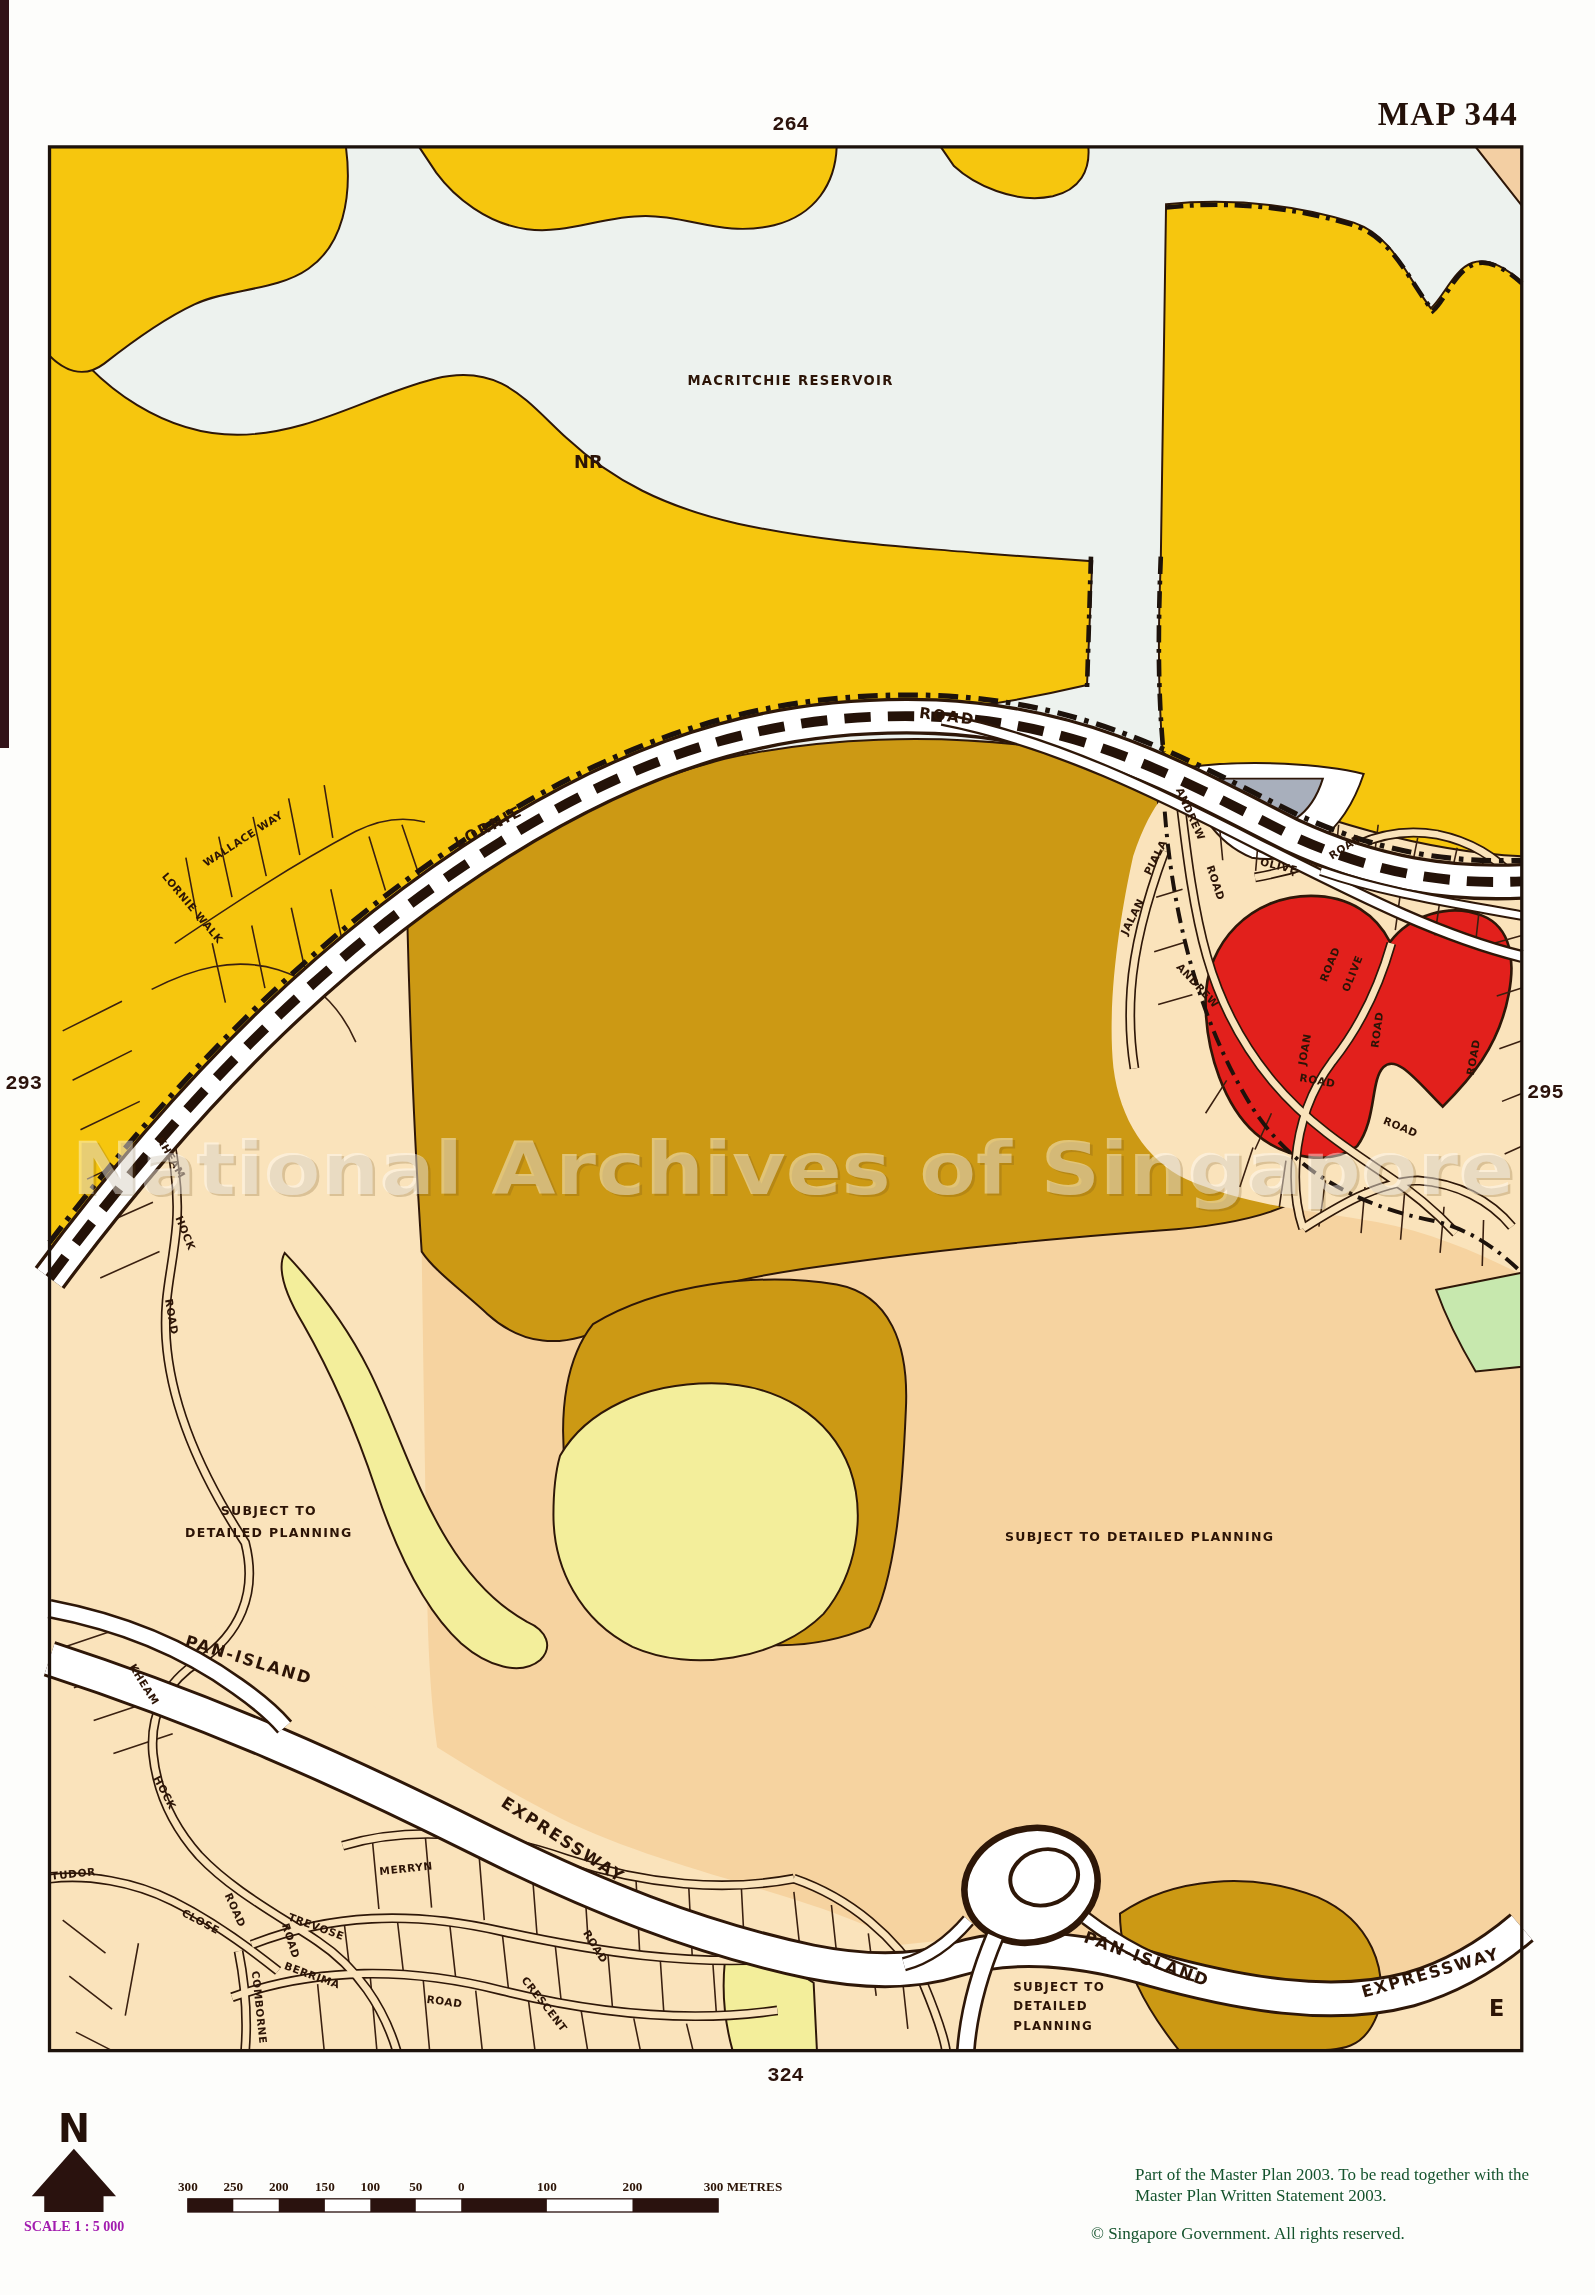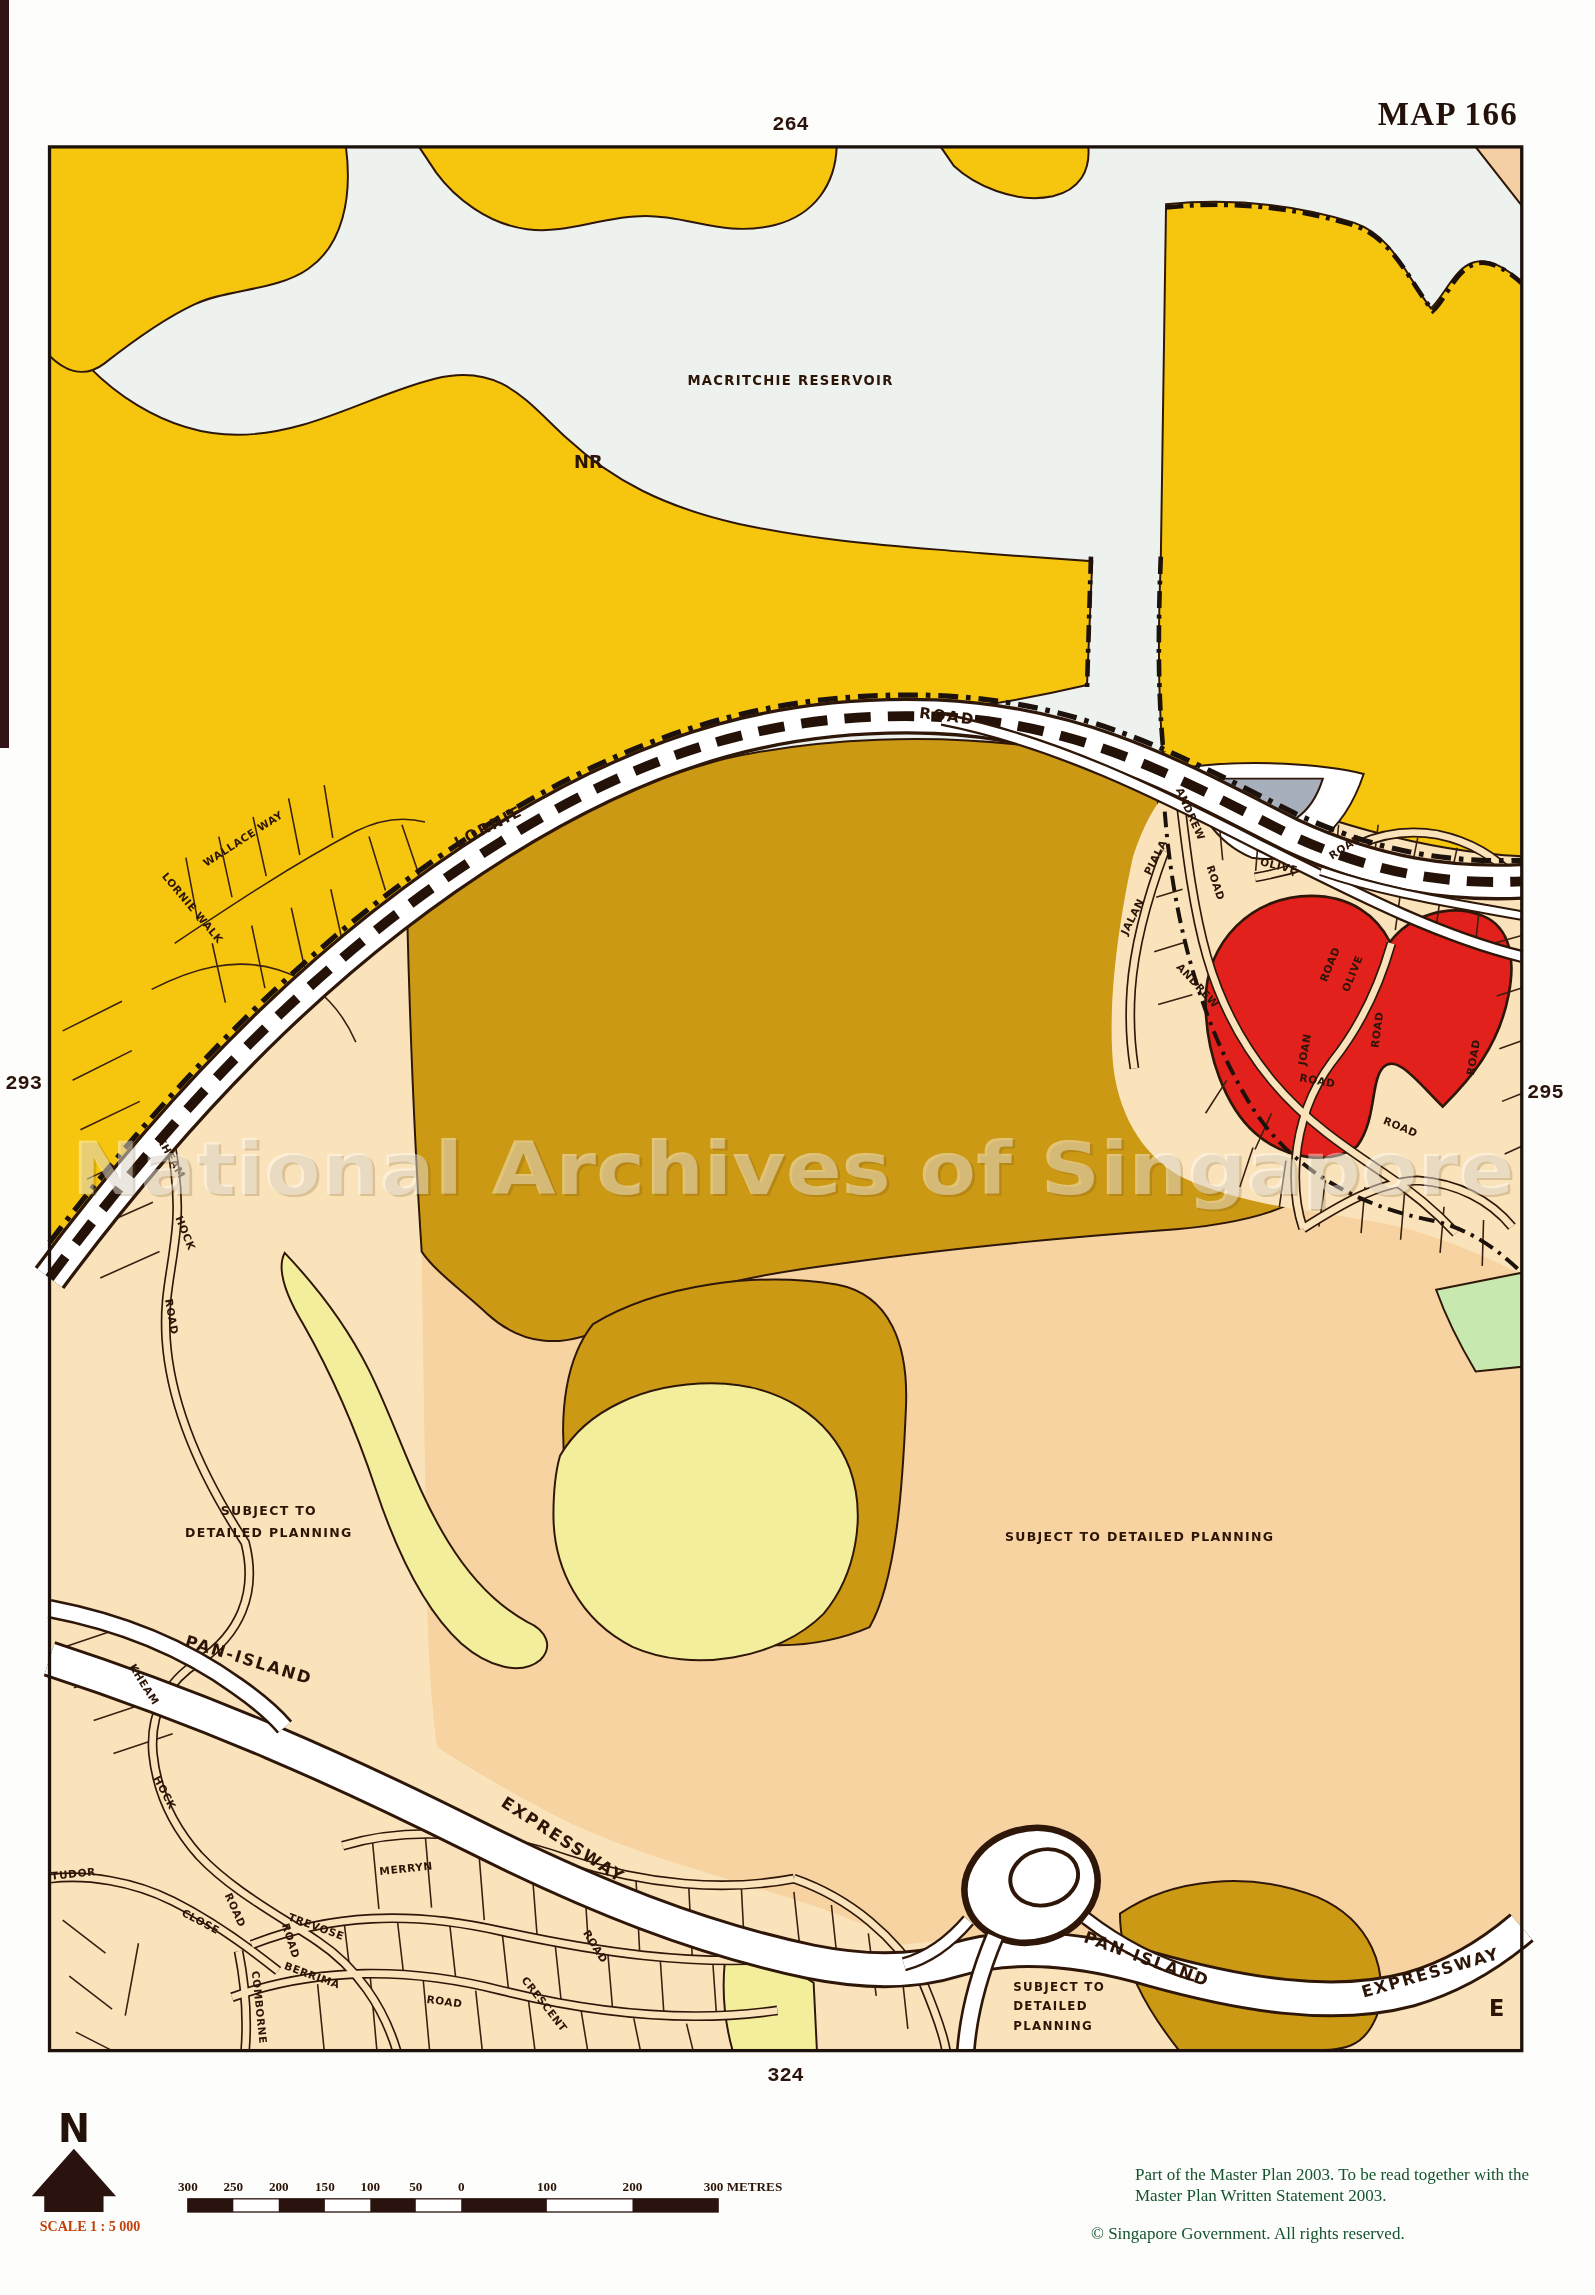--- a/index.html
+++ b/index.html
@@ -13,31 +13,31 @@
   .edgebar{position:absolute;left:0;top:0;width:9.2px;height:748px;background:#331318;}
   svg{position:absolute;left:0;top:0;}
   svg text{font-family:"DejaVu Sans",sans-serif;fill:#2c1406;}
   .st{font-size:16px;font-weight:bold;letter-spacing:1px;}
   .area-lbl{font-size:20px;font-weight:bold;letter-spacing:2px;}
   .road-lbl{font-size:23px;font-weight:bold;letter-spacing:3px;}
   .pie-lbl{font-size:25px;font-weight:bold;letter-spacing:3px;}
   .wm{font-size:110px;font-weight:bold;opacity:0.42;fill:#ffffff;}
   .wm-sh{font-size:110px;font-weight:bold;opacity:0.22;fill:#6b4c16;}
   .tick{font-family:"Liberation Serif",serif;font-weight:bold;font-size:20px;}
-  .scale-lbl{font-family:"Liberation Serif",serif;font-weight:bold;font-size:14px;color:#c2410c;text-align:center;}
+  .scale-lbl{font-family:"Liberation Serif",serif;font-weight:bold;font-size:14px;color:#a21caf;}
   .nletter{font-weight:bold;font-size:58px;color:#241109;}
 </style>
 </head>
 <body>
 
 <div class="page">
 
   <div class="edgebar"></div>
 
-  <div class="abs title" style="left:1225px;top:96px;width:293px;text-align:right;">MAP 166</div>
+  <div class="abs title" style="left:1225px;top:96px;width:293px;text-align:right;">MAP 344</div>
 
   <div class="abs gridref" style="left:761px;top:113px;width:59px;text-align:center;">264</div>
   <div class="abs gridref" style="left:756px;top:2064px;width:59px;text-align:center;">324</div>
   <div class="abs gridref" style="left:5.3px;top:1072px;width:46px;text-align:left;">293</div>
   <div class="abs gridref" style="left:1527px;top:1081px;width:59px;">295</div>
 
   <svg width="1595" height="2295" viewBox="0 0 2421 3484">
 
     <rect x="75" y="223" width="2235" height="2890" fill="#ffffff"></rect>
     <rect x="75" y="223" width="2235" height="930" fill="#edf2ee"></rect>

